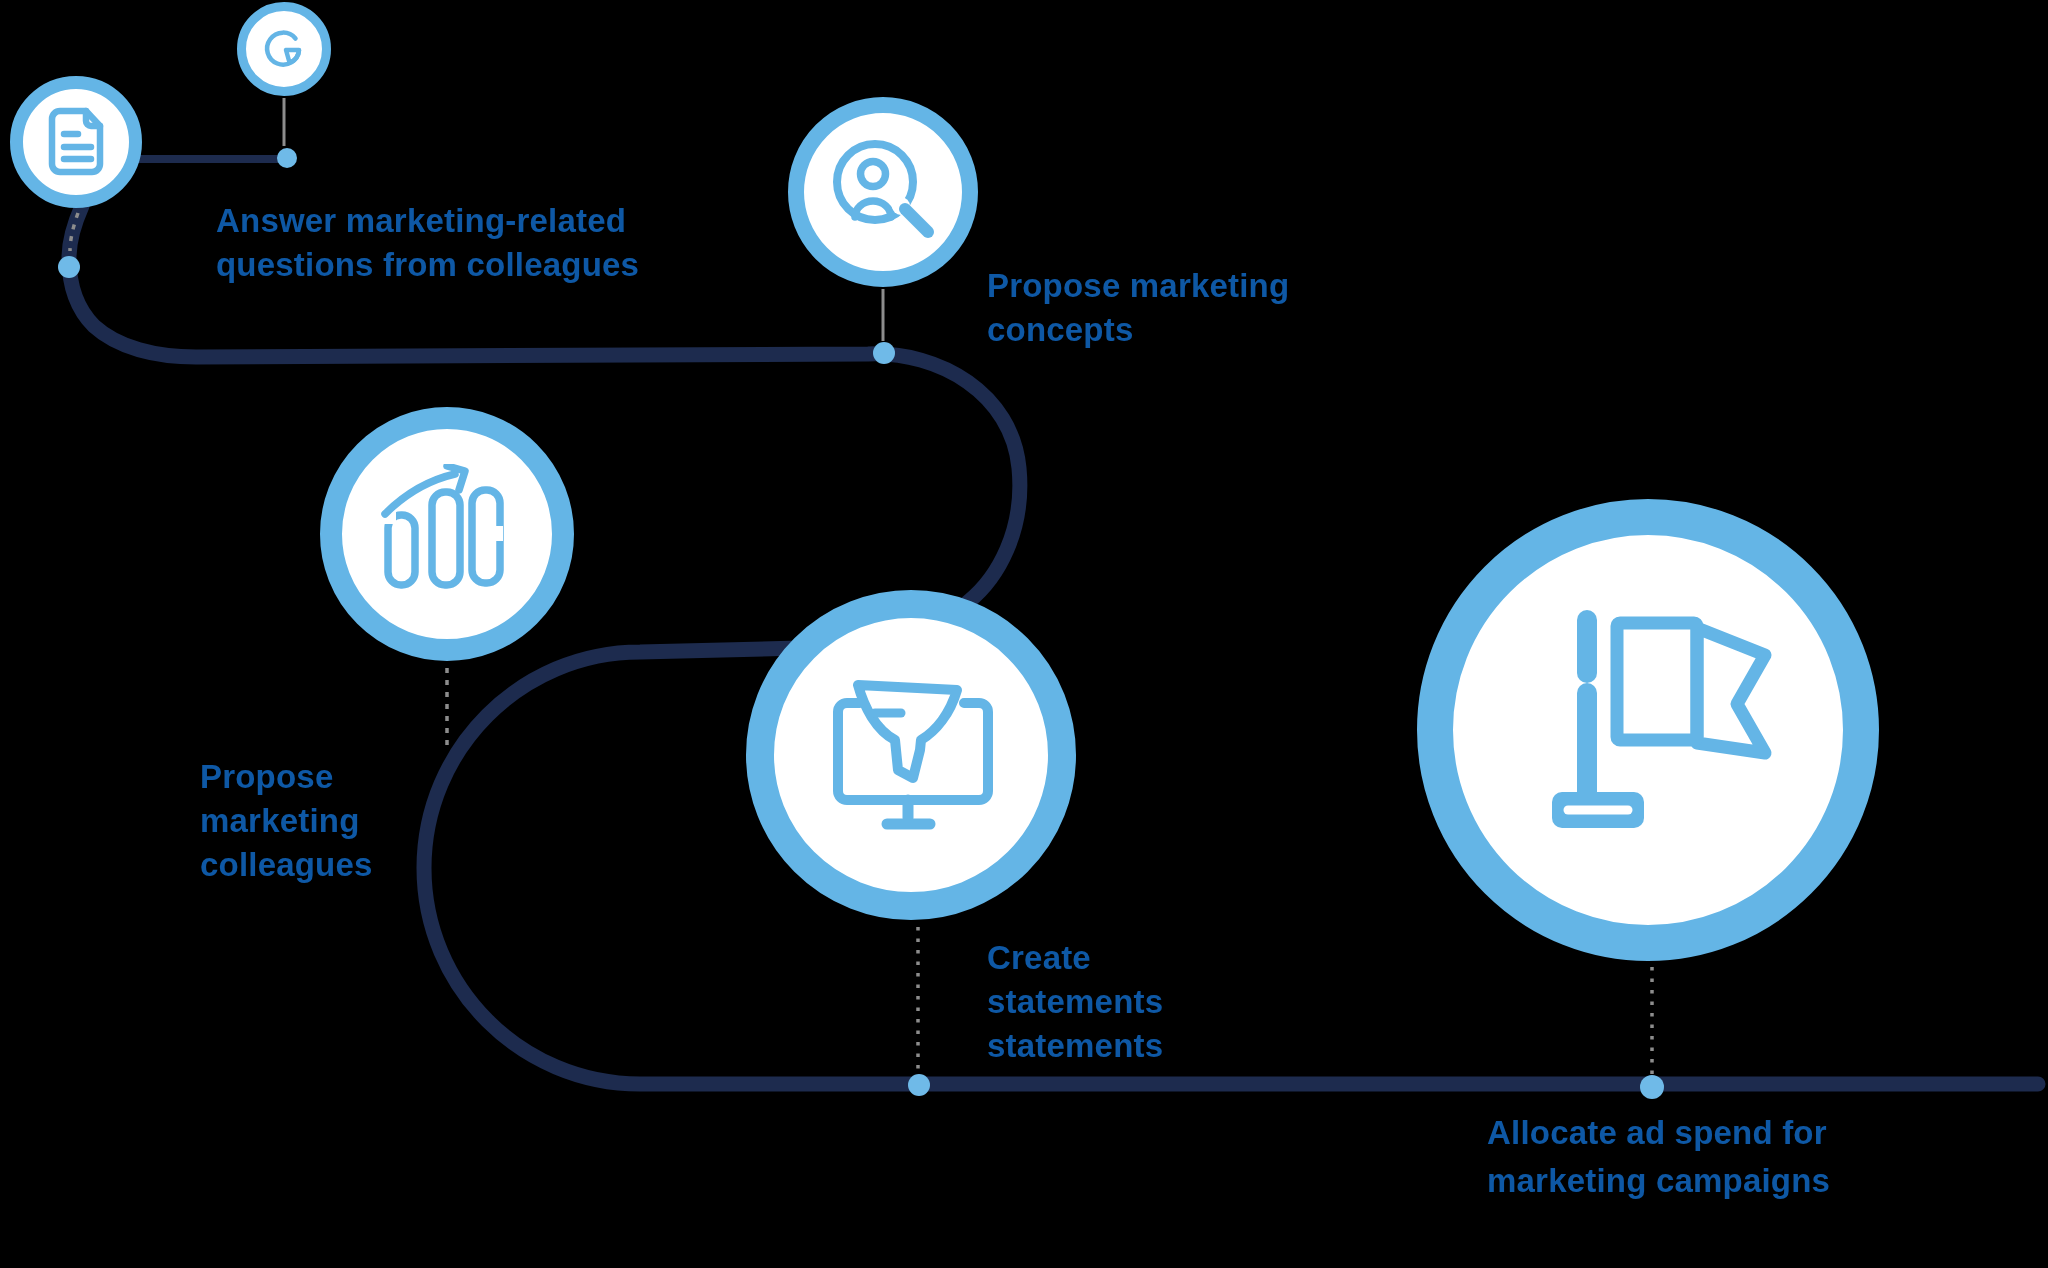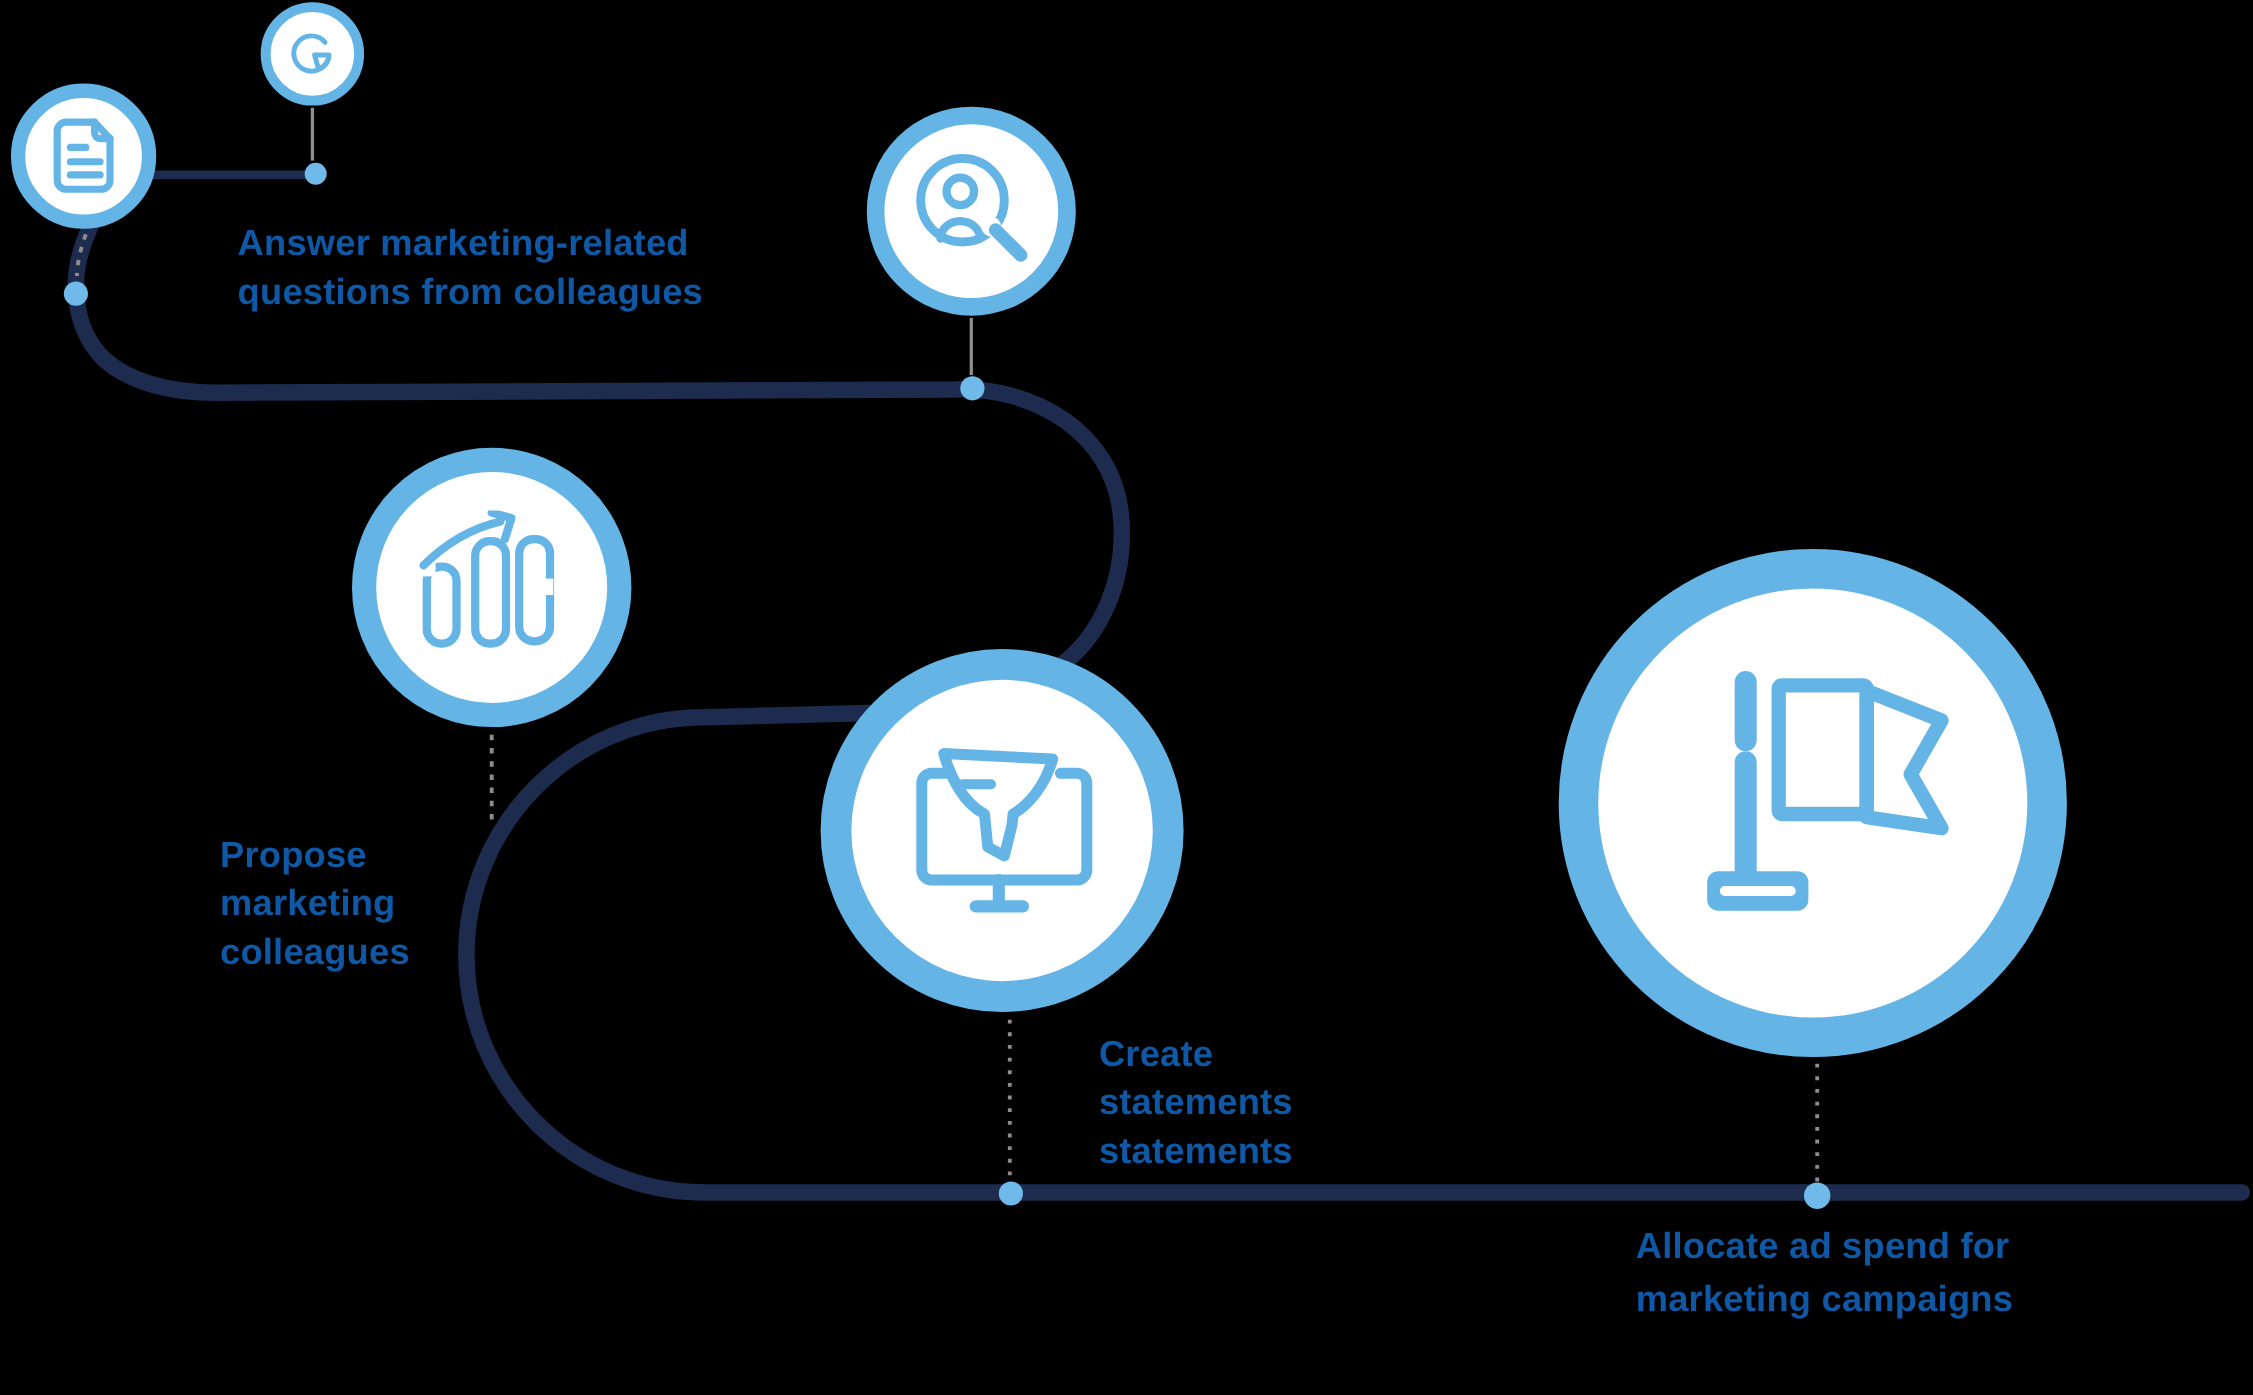--- a/index.html
+++ b/index.html
@@ -109,28 +109,32 @@
       <rect x="54" y="212" width="92" height="36" rx="10" fill="#64b5e6"></rect>
       <path d="M 70,230 H 130" stroke="#ffffff" stroke-width="9" stroke-linecap="round"></path>
     </svg>
   </div>
 
   <div class="label" style="left:216px;top:199px;">
     <div>Answer marketing-related</div>
     <div>questions from colleagues</div>
   </div>
 
+  <div class="label" style="left:987px;top:264px;">
+    <div>Propose marketing</div>
+    <div>concepts</div>
+  </div>
 
   <div class="label" style="left:200px;top:755px;">
     <div>Propose</div>
     <div>marketing</div>
     <div>colleagues</div>
   </div>
 
-  <div class="label" style="left:987px;top:936px;margin-left:12px;">
+  <div class="label" style="left:987px;top:936px;">
     <div>Create</div>
     <div>statements</div>
     <div>statements</div>
   </div>
 
   <div class="label label-wide" style="left:1487px;top:1109px;">
     <div>Allocate ad spend for</div>
     <div>marketing campaigns</div>
   </div>
 

